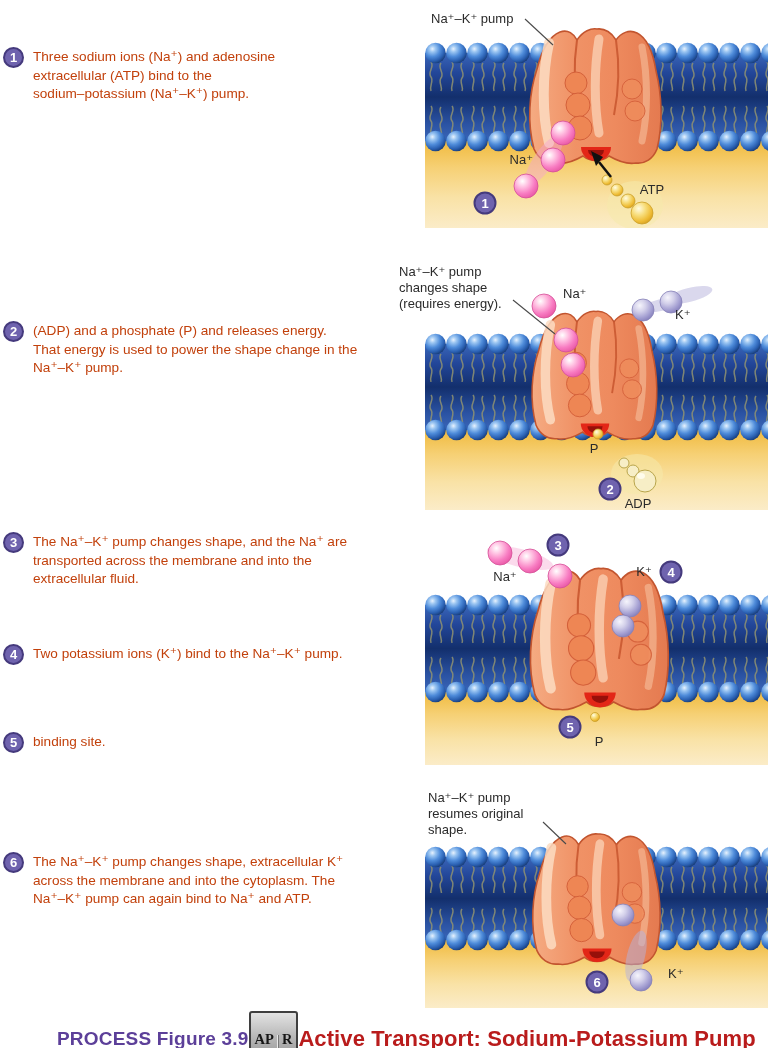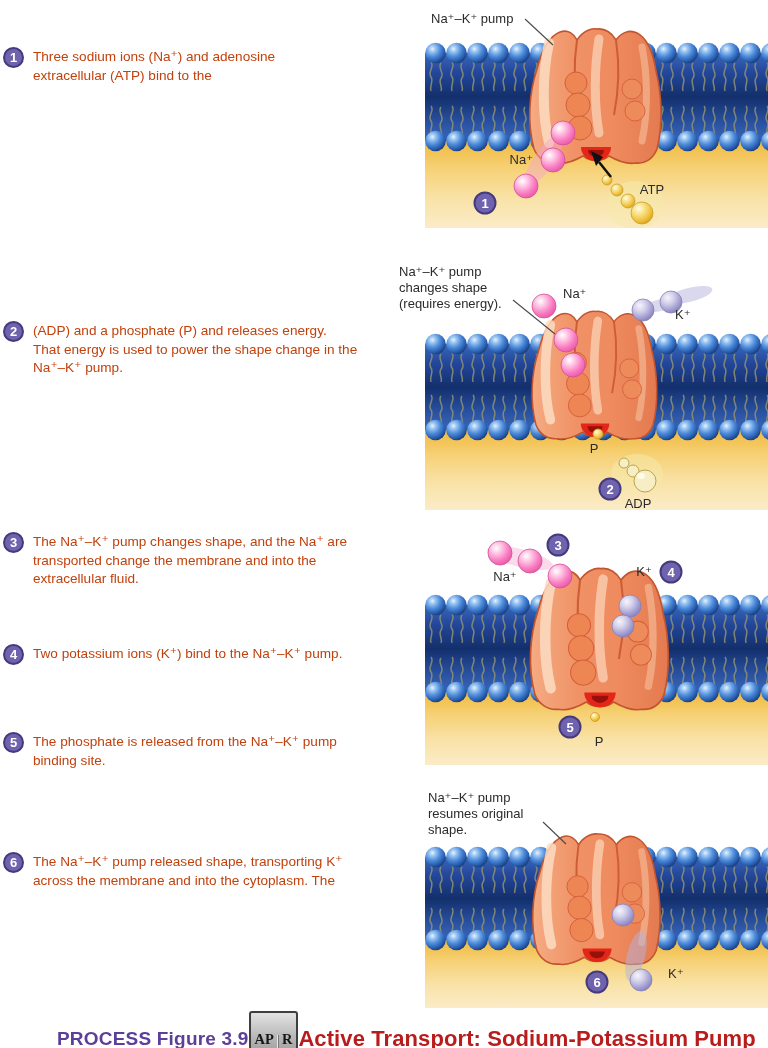--- a/index.html
+++ b/index.html
@@ -108,61 +108,62 @@
           <circle r="11" fill="url(#kGrad)" stroke="#8681b8" stroke-width="0.8"></circle>
         </g>
     </defs>
   </svg>
 
   <div class="step" style="top:48px">
     <span class="step-badge">1</span>
     <div class="step-text">
       <span class="line">Three sodium ions (Na⁺) and adenosine</span>
       <span class="line">extracellular (ATP) bind to the</span>
+      <span class="line">sodium–potassium (Na⁺–K⁺) pump.</span>
     </div>
   </div>
 
   <div class="step" style="top:322px">
     <span class="step-badge">2</span>
     <div class="step-text">
       <span class="line">(ADP) and a phosphate (P) and releases energy.</span>
       <span class="line">That energy is used to power the shape change in the</span>
       <span class="line">Na⁺–K⁺ pump.</span>
     </div>
   </div>
 
   <div class="step" style="top:533px">
     <span class="step-badge">3</span>
     <div class="step-text">
       <span class="line">The Na⁺–K⁺ pump changes shape, and the Na⁺ are</span>
-      <span class="line">transported change the membrane and into the</span>
+      <span class="line">transported across the membrane and into the</span>
       <span class="line">extracellular fluid.</span>
     </div>
   </div>
 
   <div class="step" style="top:645px">
     <span class="step-badge">4</span>
     <div class="step-text">
       <span class="line">Two potassium ions (K⁺) bind to the Na⁺–K⁺ pump.</span>
     </div>
   </div>
 
   <div class="step" style="top:733px">
     <span class="step-badge">5</span>
     <div class="step-text">
-      <span class="line">The phosphate is released from the Na⁺–K⁺ pump</span>
       <span class="line">binding site.</span>
     </div>
   </div>
 
   <div class="step" style="top:853px">
     <span class="step-badge">6</span>
     <div class="step-text">
-      <span class="line">The Na⁺–K⁺ pump released shape, transporting K⁺</span>
+      <span class="line">The Na⁺–K⁺ pump changes shape, extracellular K⁺</span>
       <span class="line">across the membrane and into the cytoplasm. The</span>
+      <span class="line">Na⁺–K⁺ pump can again bind to Na⁺ and ATP.</span>
     </div>
   </div>
 
   <svg class="panel" style="left:425px;top:5px" width="343" height="223" viewBox="0 0 343 223">
     <rect x="0" y="136" width="343" height="87" fill="url(#cytoGrad)"></rect>
     <g>
       <rect x="0" y="48" width="343" height="88" fill="url(#bilayerGrad)"></rect>
       <g transform="translate(0,56)">
           <rect width="343" height="32" fill="url(#tailsPat)"></rect>
         </g>

